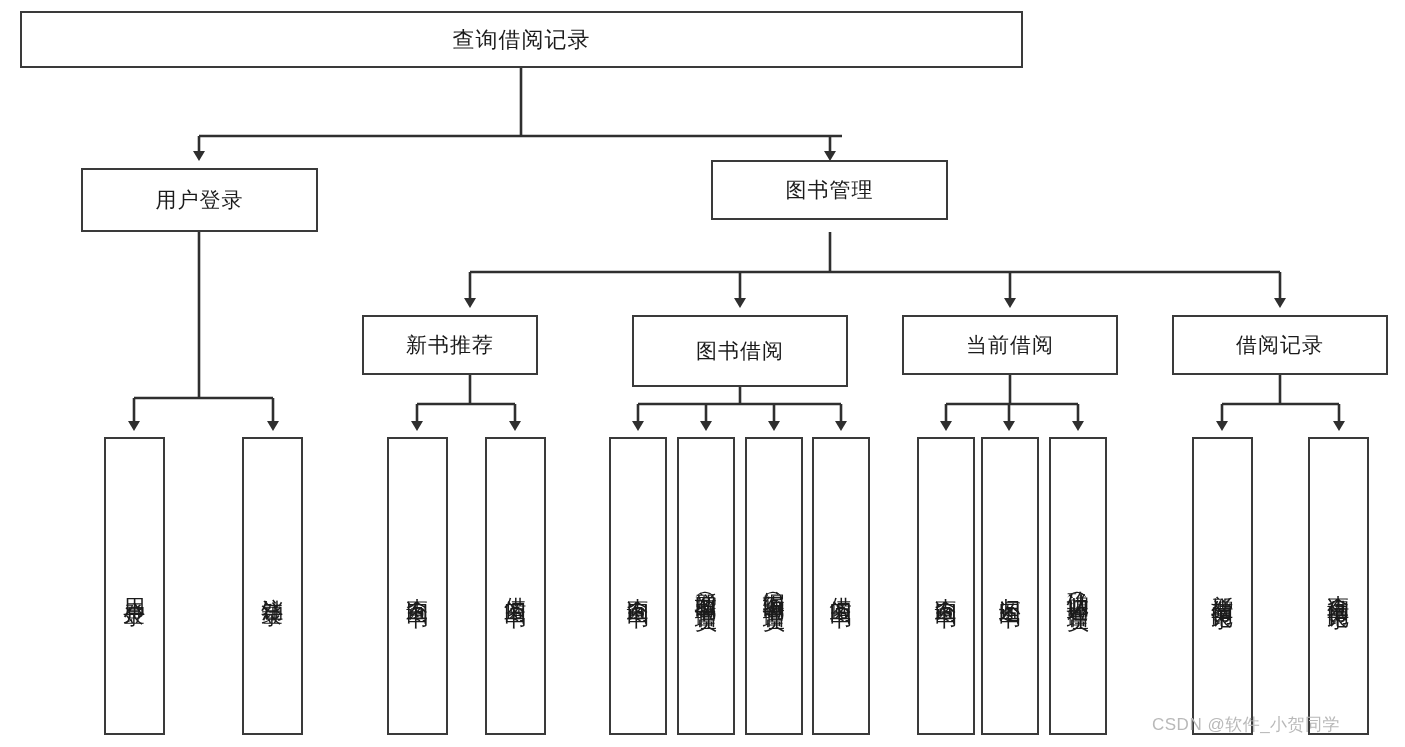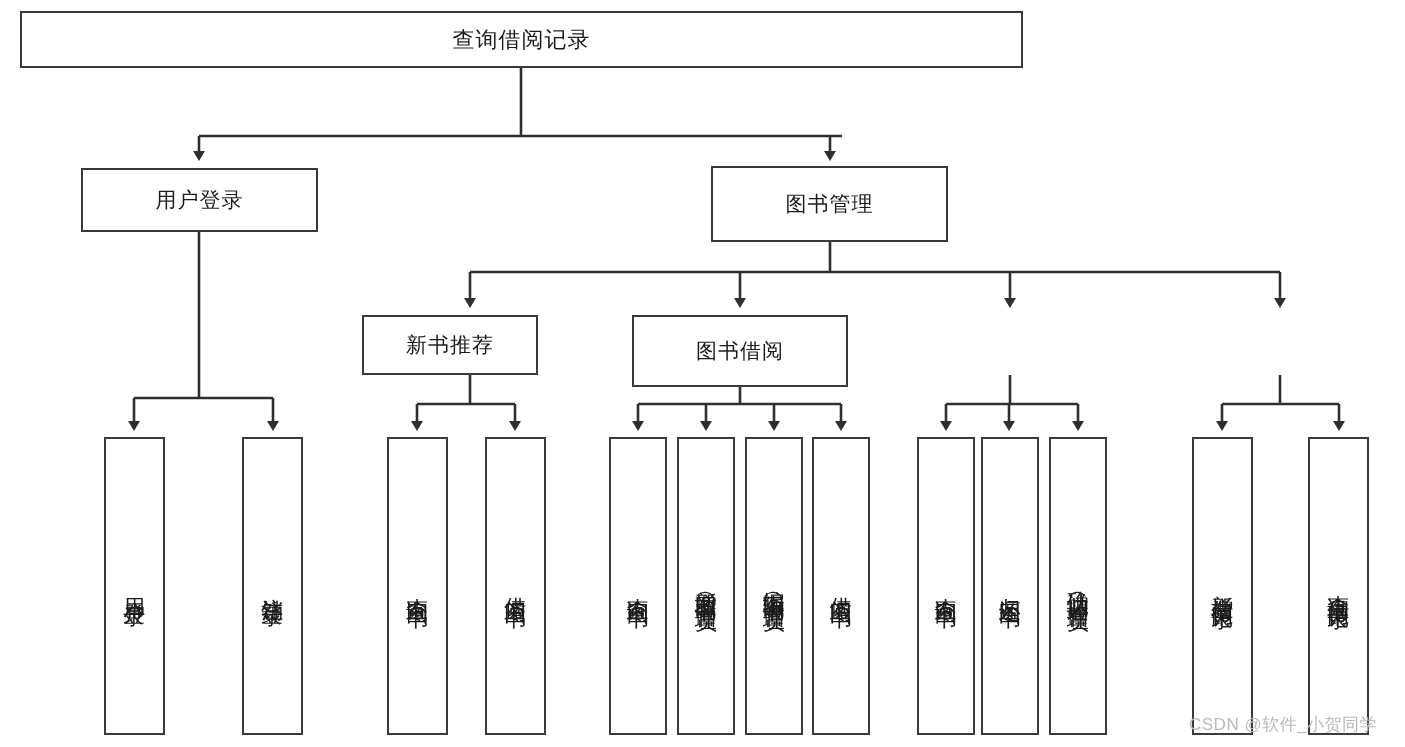--- a/index.html
+++ b/index.html
@@ -55,21 +55,21 @@
     text-align: center;
   }
   .node-v .vtext {
     writing-mode: vertical-rl;
     text-orientation: upright;
     display: block;
     white-space: pre-line;
   }
   .watermark {
     position: absolute;
-    left: 1189px;
+    left: 1152px;
     top: 713px;
     font-size: 17px;
     color: #b9b9b9;
     letter-spacing: 0.5px;
     z-index: 6;
     white-space: nowrap;
   }
 </style>
 </head>
 <body>
@@ -126,30 +126,36 @@
     </g>
   </svg>
 
   <div class="node node-root" style="left:20px; top:11px; width:1003px; height:57px;">
     <span>查询借阅记录</span>
   </div>
 
   <div class="node node-h" style="left:81px; top:168px; width:237px; height:64px;">
     <span>用户登录</span>
   </div>
-  <div class="node node-h" style="left:711px; top:166px; width:237px; height:76px;">
+  <div class="node node-h" style="left:711px; top:160px; width:237px; height:60px;">
     <span>图书管理</span>
   </div>
 
   <div class="node node-h" style="left:362px; top:315px; width:176px; height:60px;">
     <span>新书推荐</span>
   </div>
   <div class="node node-h" style="left:632px; top:315px; width:216px; height:72px;">
     <span>图书借阅</span>
   </div>
+  <div class="node node-h" style="left:902px; top:315px; width:216px; height:60px;">
+    <span>当前借阅</span>
+  </div>
+  <div class="node node-h" style="left:1172px; top:315px; width:216px; height:60px;">
+    <span>借阅记录</span>
+  </div>
 
   <div class="node node-v" style="left:104px; top:437px; width:61px; height:298px;">
     <span class="vtext">用户登录</span>
   </div>
   <div class="node node-v" style="left:242px; top:437px; width:61px; height:298px;">
     <span class="vtext">注销登录</span>
   </div>
 
   <div class="node node-v" style="left:387px; top:437px; width:61px; height:298px;">
     <span class="vtext">查询图书</span>

